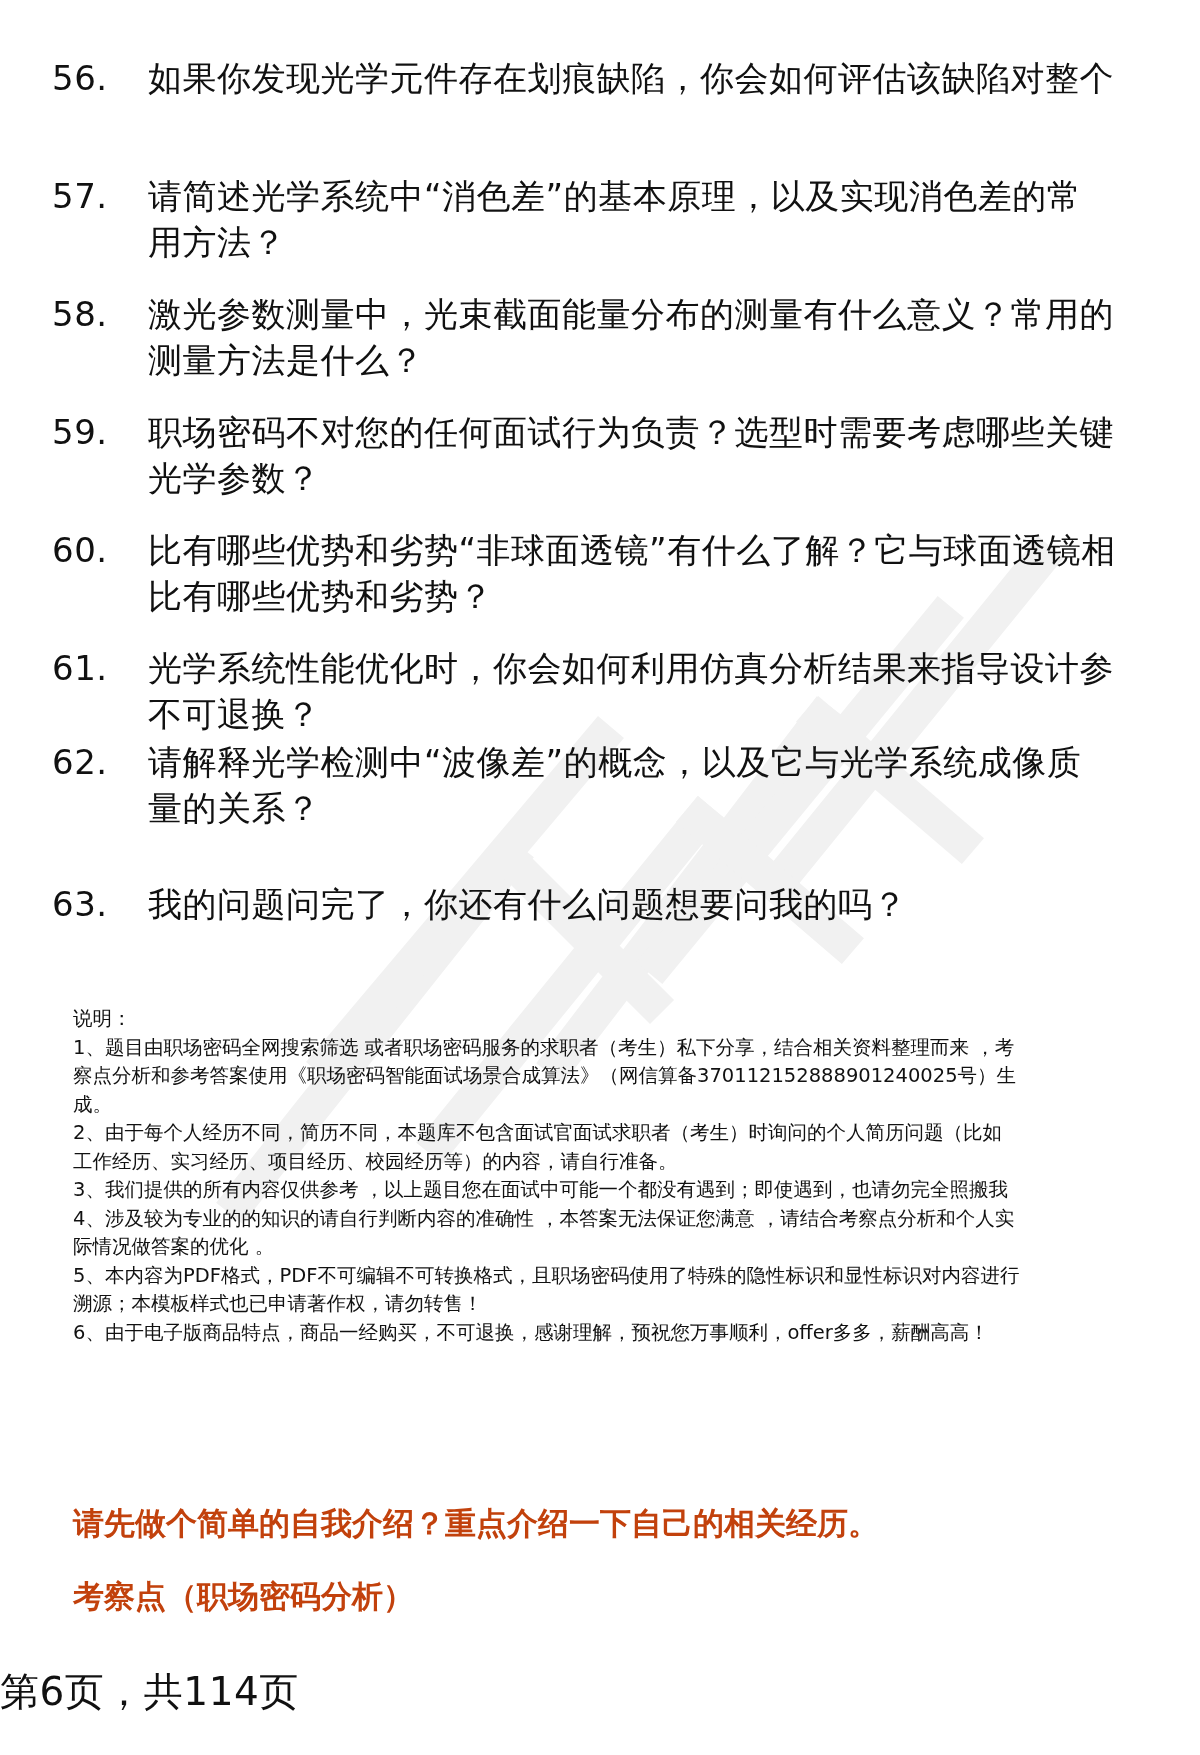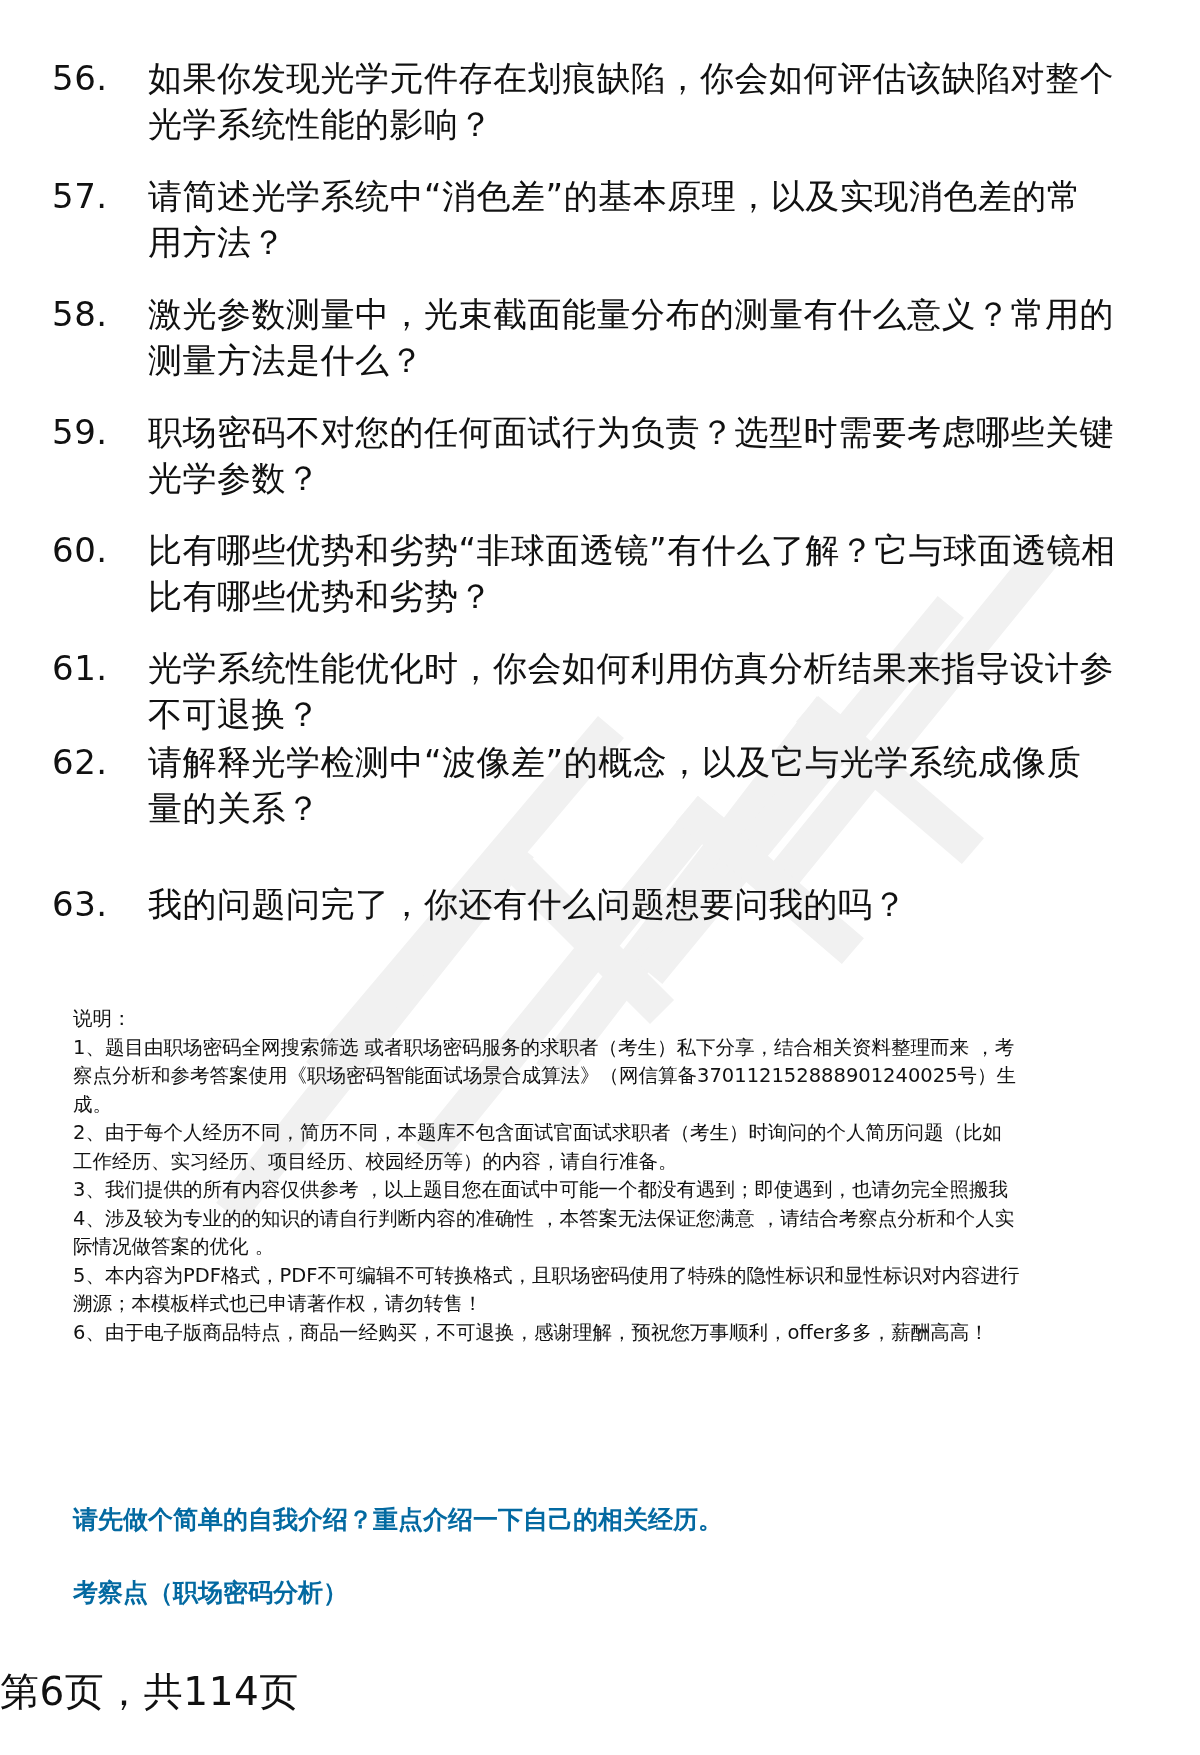--- a/index.html
+++ b/index.html
@@ -59,23 +59,23 @@
       width: 1090px;
       font-size: 19.5px;
       line-height: 28.5px;
       color: #111111;
     }
     .notes .line { display: block; white-space: nowrap; }
 
     .red-heading {
       position: absolute;
       left: 73px;
-      font-size: 25px;
+      font-size: 31px;
       font-weight: bold;
-      color: #0369a1;
+      color: #c2410c;
       white-space: nowrap;
     }
 
     .footer {
       position: absolute;
       left: 0;
       width: 1200px;
       top: 1665px;
       text-align: left;
       font-size: 39px;
@@ -101,21 +101,20 @@
       <path d="M640 280 L780 400"></path>
     </g>
   </svg>
 
   <div class="content">
 
     <div class="question" style="top:55px;">
       <span class="q-num">56.</span>
       <span class="q-text">
         <span class="q-line">如果你发现光学元件存在划痕缺陷，你会如何评估该缺陷对整个</span>
-        <span class="q-line">光学系统性能的影响？</span>
       </span>
     </div>
 
     <div class="question" style="top:173px;">
       <span class="q-num">57.</span>
       <span class="q-text">
         <span class="q-line">请简述光学系统中“消色差”的基本原理，以及实现消色差的常</span>
         <span class="q-line">用方法？</span>
       </span>
     </div>

